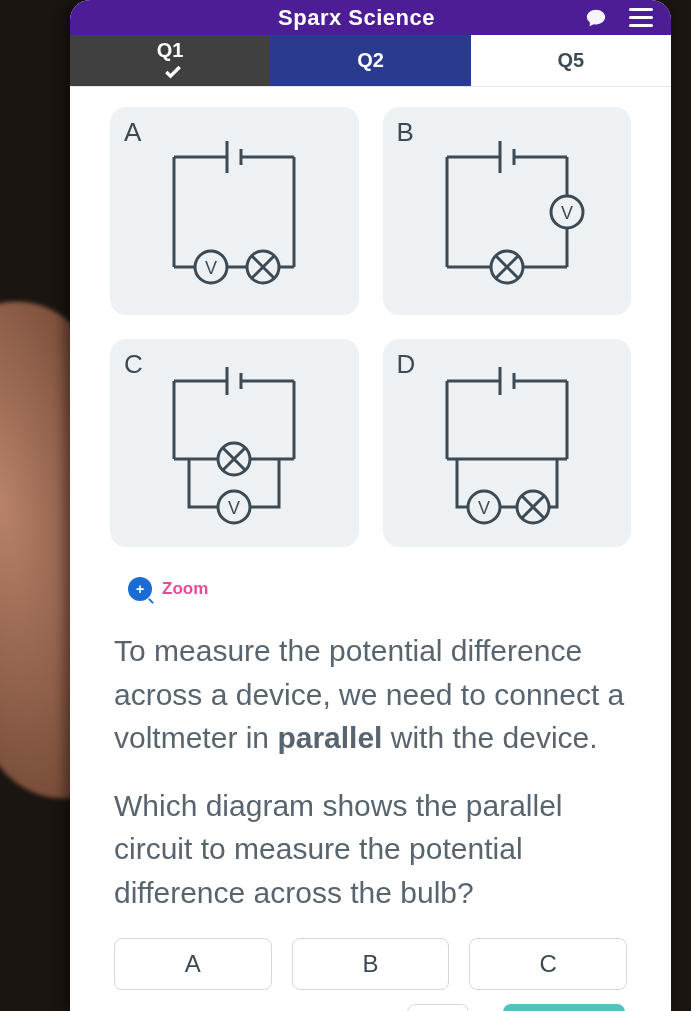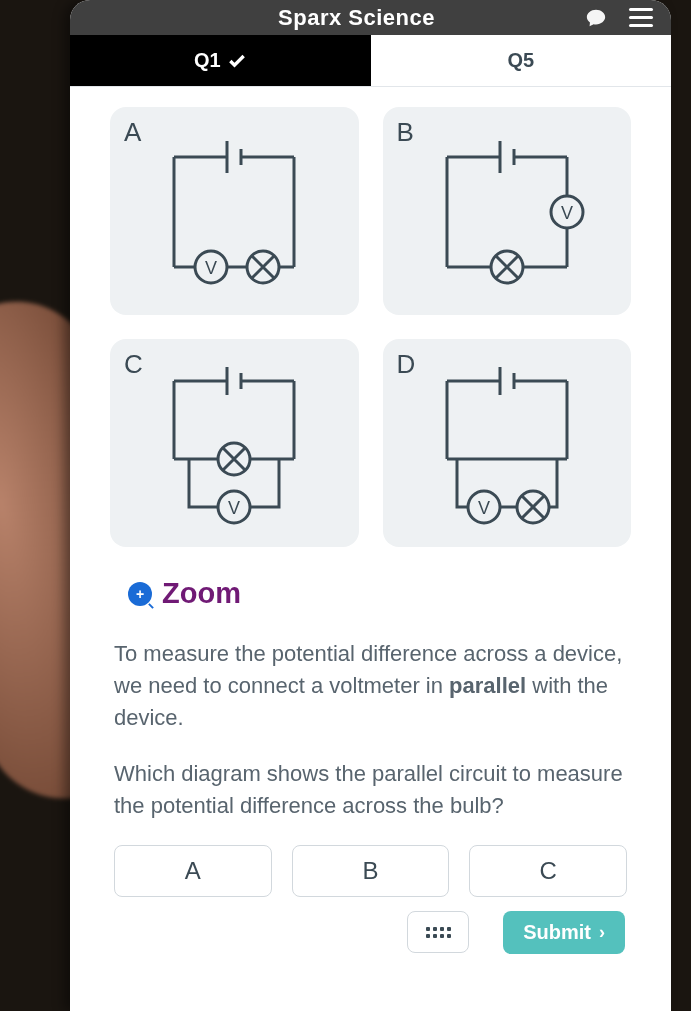--- a/index.html
+++ b/index.html
@@ -16,21 +16,21 @@
     left: 70px;
     top: 0;
     right: 20px;
     bottom: 0;
     background: #fff;
     border-radius: 20px 20px 0 0;
     overflow: hidden;
     box-shadow: -6px 0 12px rgba(0,0,0,0.4);
   }
   .header {
-    background: #404040;
+    background: #4c1d95;
     color: #fff;
     height: 35px;
     display: flex;
     align-items: center;
     justify-content: space-between;
     padding: 0 18px;
     font-weight: 700;
     font-size: 22px;
     letter-spacing: 0.5px;
   }
@@ -49,21 +49,21 @@
     display:flex;
     align-items:center;
     justify-content:center;
     font-size:20px;
     font-weight:600;
     color:#3b4a54;
     background:#fff;
     position:relative;
     cursor:pointer;
   }
-  .tab.done { background:#000000; color:#fff;}
+  .tab.done { background:#404040; color:#fff;flex-direction:column;}
   .tab.done .check { margin-left:6px; width:20px; height:20px;}
   .tab.active { background:#2a3a8f; color:#fff;}
   .tab.active::after{
     content:"";
     position:absolute;
     bottom:-10px;
     left:50%;
     transform:translateX(-50%);
     border:10px solid transparent;
     border-top-color:#2a3a8f;
@@ -119,24 +119,24 @@
     position:relative;
   }
   .zoom-icon::after{
     content:"";
     position:absolute;
     width:6px;height:2px;
     background:#1a6bd6;
     bottom:-1px; right:-2px;
     transform:rotate(45deg);
   }
-  .zoom-label { color:#701a75; font-size:29px; font-weight:600;text-align:center;}
+  .zoom-label { color:#ec4899; font-size:17px; font-weight:600;text-align:center;}
   .question-text {
     color:#58646e;
-    font-size:22px;
+    font-size:30px;
     line-height:1.45;
     margin: 0 4px 24px 4px;
   }
   .question-text .bold { font-weight:700;}
   .answer-row {
     display:flex;
     gap:20px;
     margin: 0 4px 14px 4px;
   }
   .answer-btn {
@@ -219,20 +219,23 @@
     </div>
   </div>
 
   <div class="tabs">
     <div class="tab done">
       <span>Q1</span>
       <svg class="check" viewBox="0 0 24 24" fill="none" stroke="#fff" stroke-width="4">
           <path d="M4 12l5 5L20 6"></path>
         </svg>
     </div>
+    <div class="tab active">
+        <span>Q2</span>
+      </div>
     <div class="tab">
         <span>Q5</span>
       </div>
   </div>
 
   <div class="content">
 
     <div class="options-grid">
 
       <div class="card">

